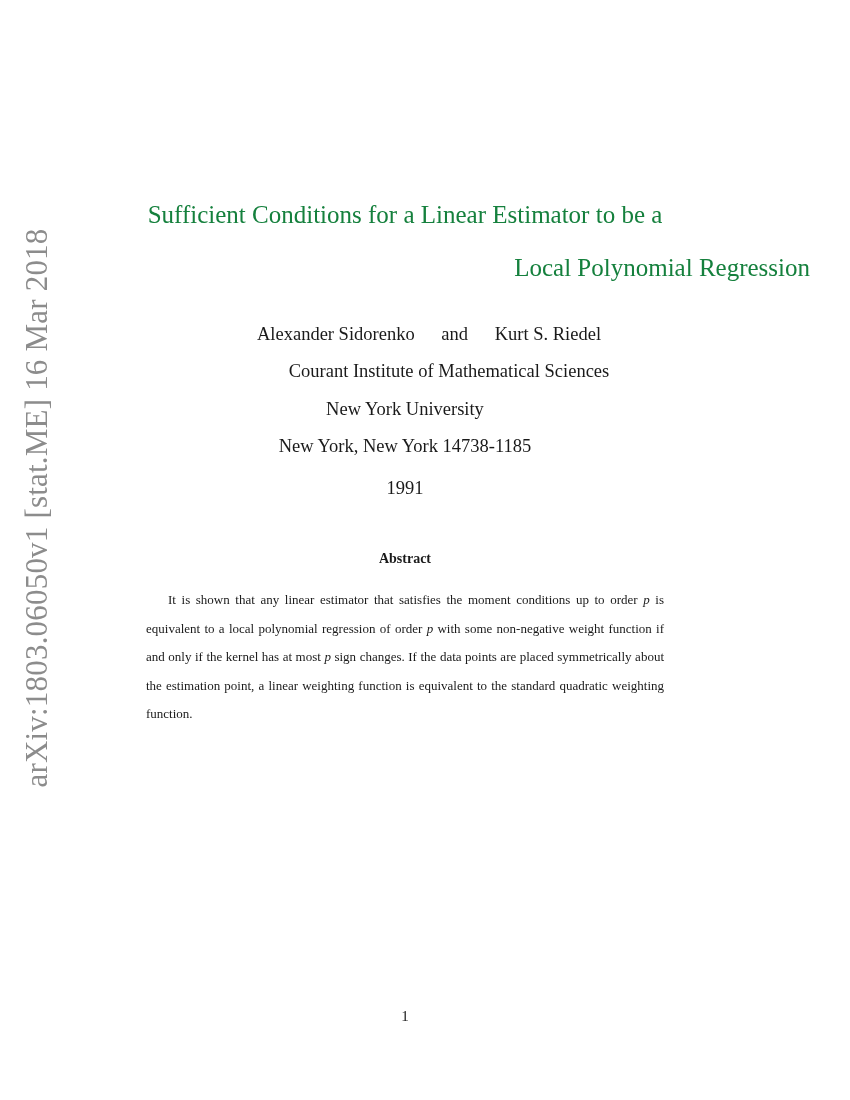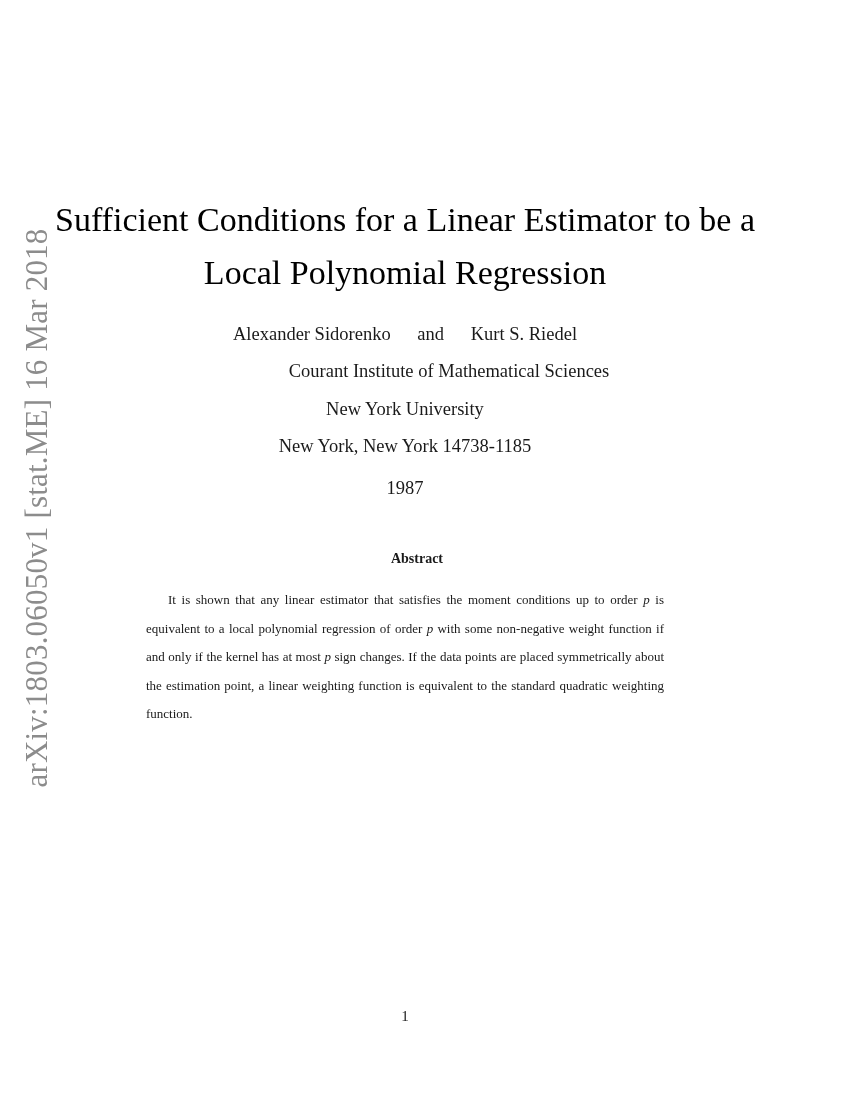--- a/index.html
+++ b/index.html
@@ -8,32 +8,32 @@
       font-family: "DejaVu Serif", "Liberation Serif", serif; color: #1a1a1a;
     }
     .arxiv-stamp {
       position: absolute; left: 37px; top: 508px;
       transform: translate(-50%, -50%) rotate(-90deg);
       white-space: nowrap; font-family: "Liberation Serif", serif;
       font-size: 31px; color: #8c8c8c; letter-spacing: 0.2px;
     }
     .title {
       position: absolute; left: 0; width: 810px; text-align: center;
-      font-family: "Liberation Serif", serif; font-size: 34px; color: #000000;
+      font-family: "Liberation Serif", serif; font-size: 25px; color: #15803d;
     }
     .title.l1 { top: 201px; left: 0; width: 810px; }
-    .title.l2 { top: 254px; }
+    .title.l2 { top: 254px; text-align: right; }
     .line {
       position: absolute; left: 0; width: 810px; text-align: center;
       font-family: "Liberation Serif", serif; font-size: 18.5px;
     }
     .authors span { display: inline-block; }
     .authors .and { margin: 0 22px; }
     .abstract-heading {
-      position: absolute; top: 551px; left: 12px; width: 810px; text-align: center;
+      position: absolute; top: 551px; left: 0; width: 810px; text-align: center;
       font-family: "Liberation Serif", serif; font-weight: bold; font-size: 14px;
     }
     .abstract {
       position: absolute; left: 146px; width: 518px; top: 586px;
       font-family: "Liberation Serif", serif; font-size: 13px; line-height: 28.6px;
       text-align: justify; text-indent: 22px;
     }
     .abstract i { font-style: italic; }
     .page-number {
       position: absolute; top: 1008px; left: 0; width: 810px; text-align: center;
@@ -41,26 +41,26 @@
     }
   </style>
 </head>
 <body>
 
 <div class="arxiv-stamp">arXiv:1803.06050v1  [stat.ME]  16 Mar 2018</div>
 
 <div class="title l1">Sufficient Conditions for a Linear Estimator to be a</div>
 <div class="title l2">Local Polynomial Regression</div>
 
-<div class="line authors" style="top:324px;">
+<div class="line authors" style="top:324px;padding-left:24px;">
   <span>Alexander Sidorenko</span>
   <span class="and">and</span>
   <span>Kurt S. Riedel</span>
 </div>
 <div class="line" style="top:361px;padding-left:44px;">Courant Institute of Mathematical Sciences</div>
 <div class="line" style="top:399px;">New York University</div>
 <div class="line" style="top:436px;">New York, New York 14738-1185</div>
-<div class="line" style="top:478px;">1987</div>
+<div class="line" style="top:478px;">1991</div>
 
 <div class="abstract-heading">Abstract</div>
 <div class="abstract"><span>It is shown that any linear estimator that satisfies the moment conditions up to order </span><i>p</i><span> is equivalent to a local polynomial regression of order </span><i>p</i><span> with some non-negative weight function if and only if the kernel has at most </span><i>p</i><span> sign changes. If the data points are placed symmetrically about the estimation point, a linear weighting function is equivalent to the standard quadratic weighting function.</span></div>
 
 <div class="page-number">1</div>
 
 </body></html>

